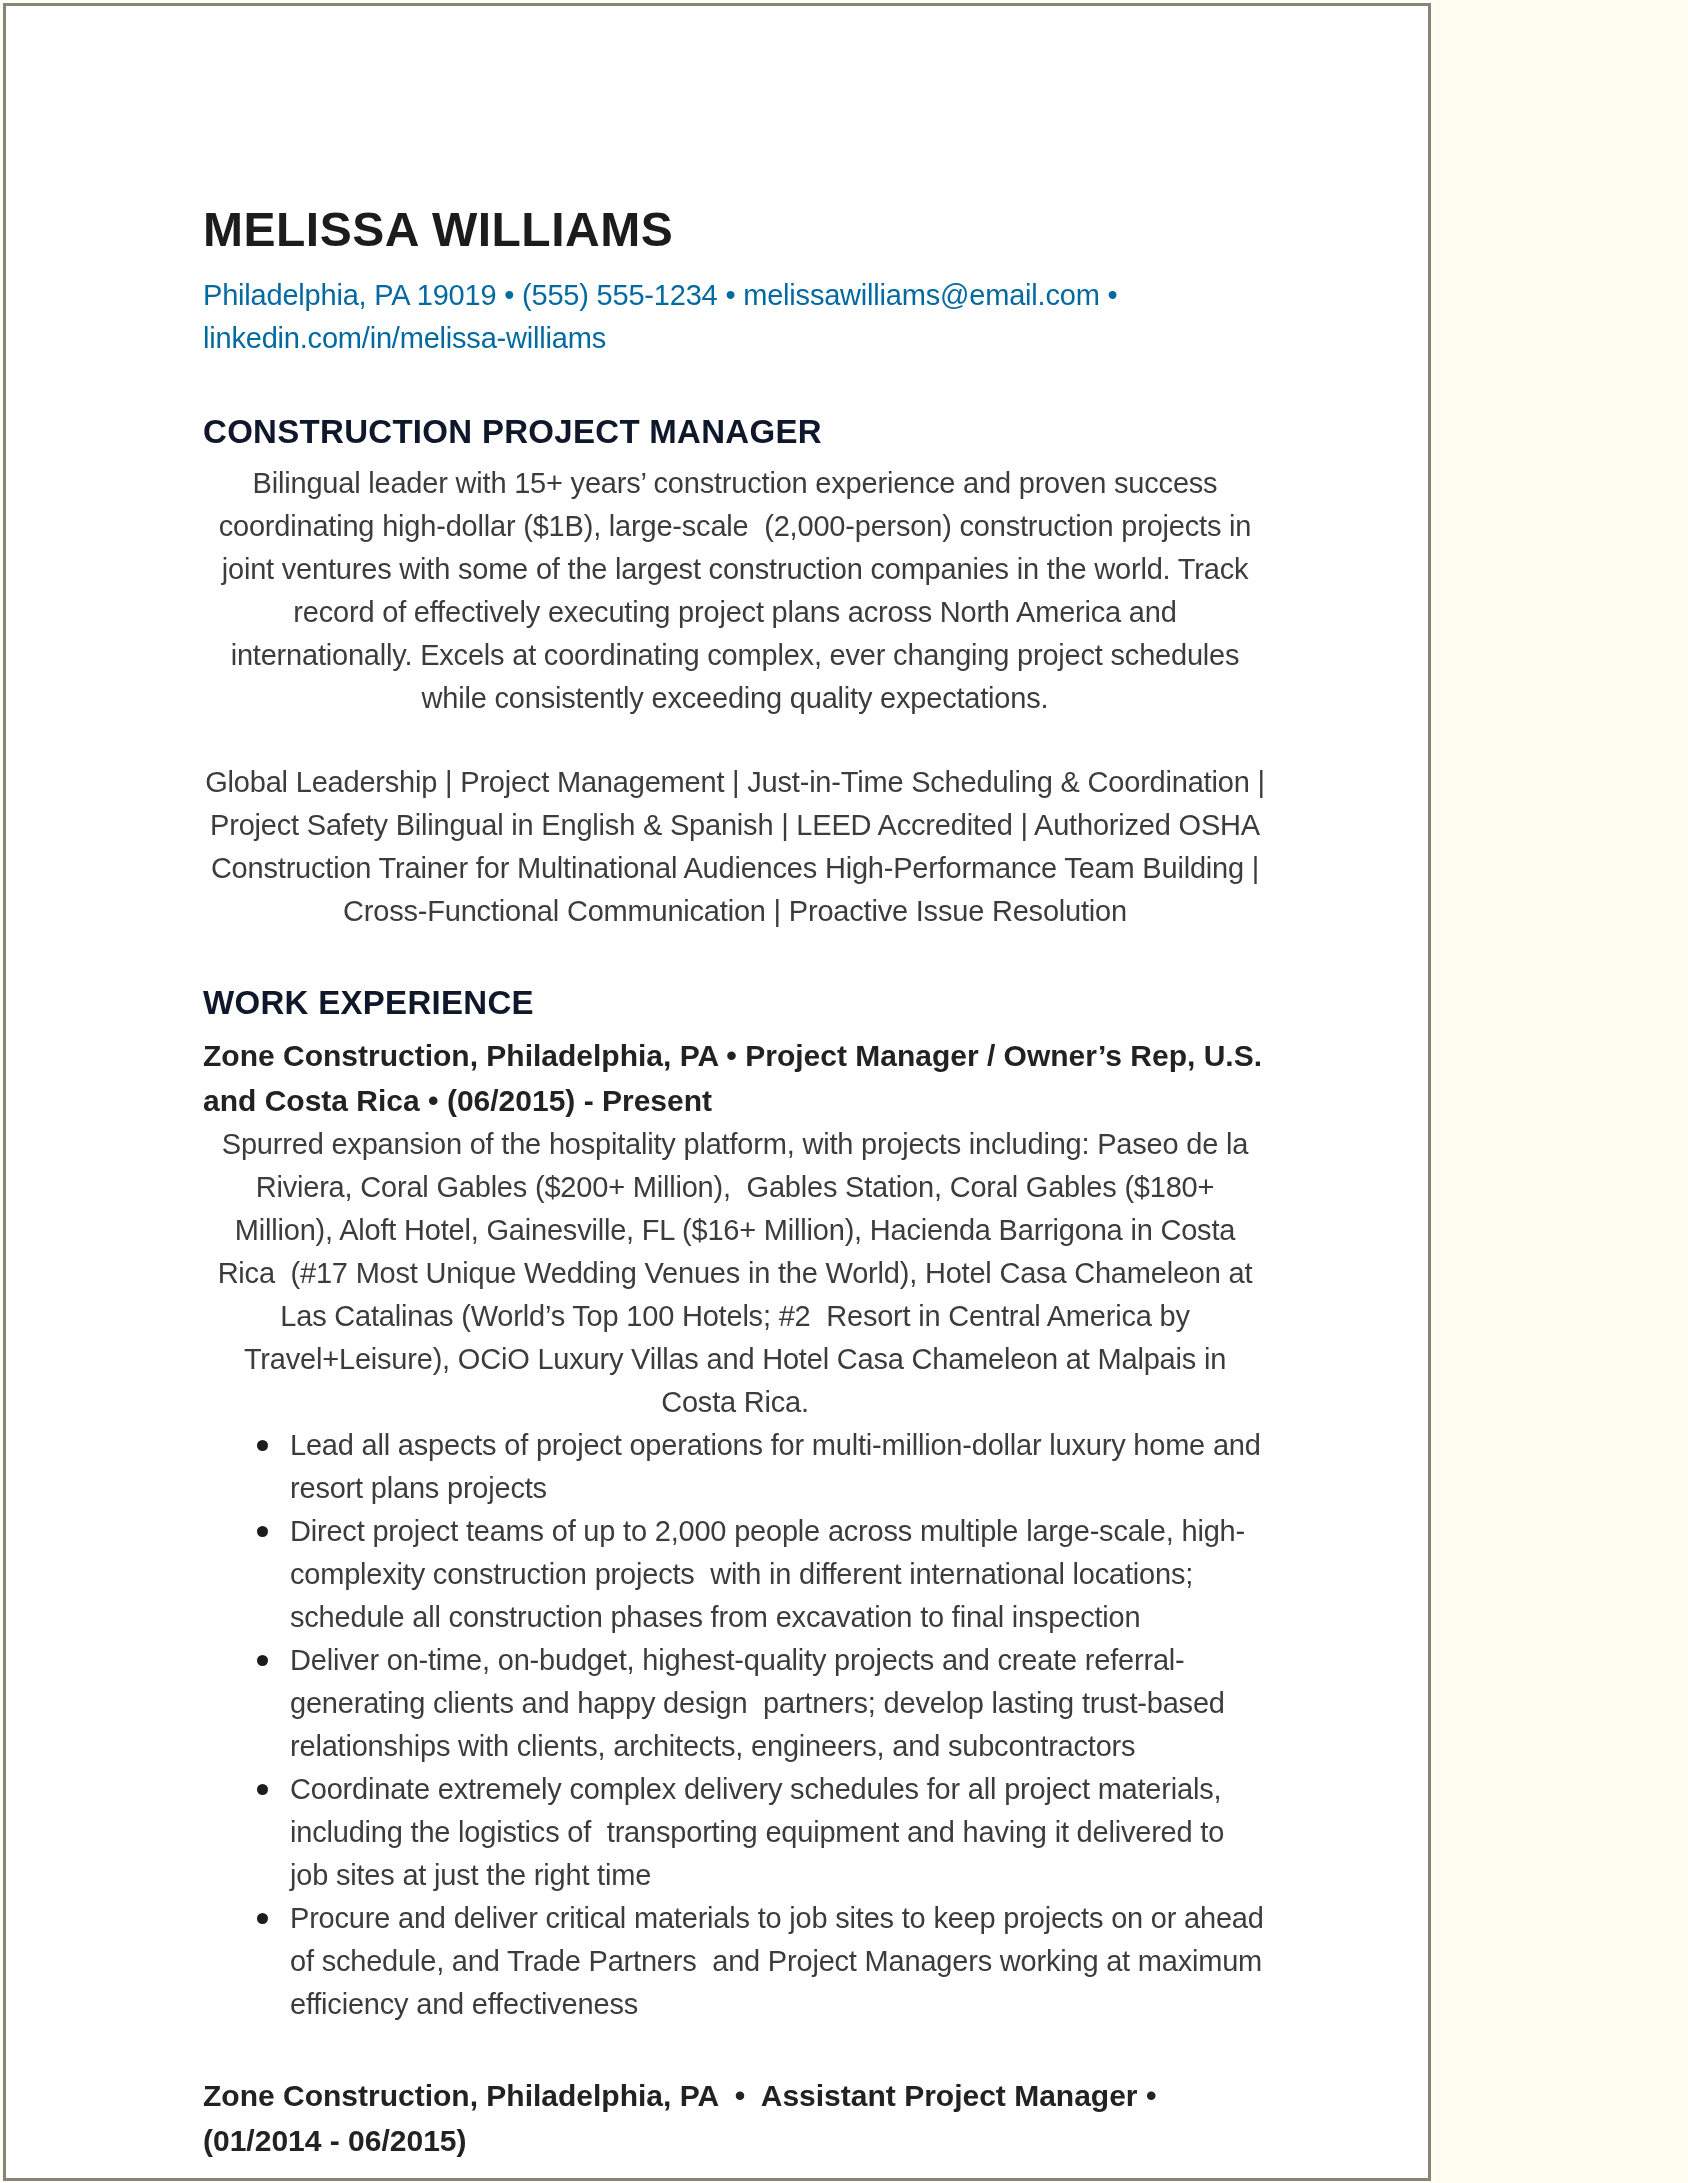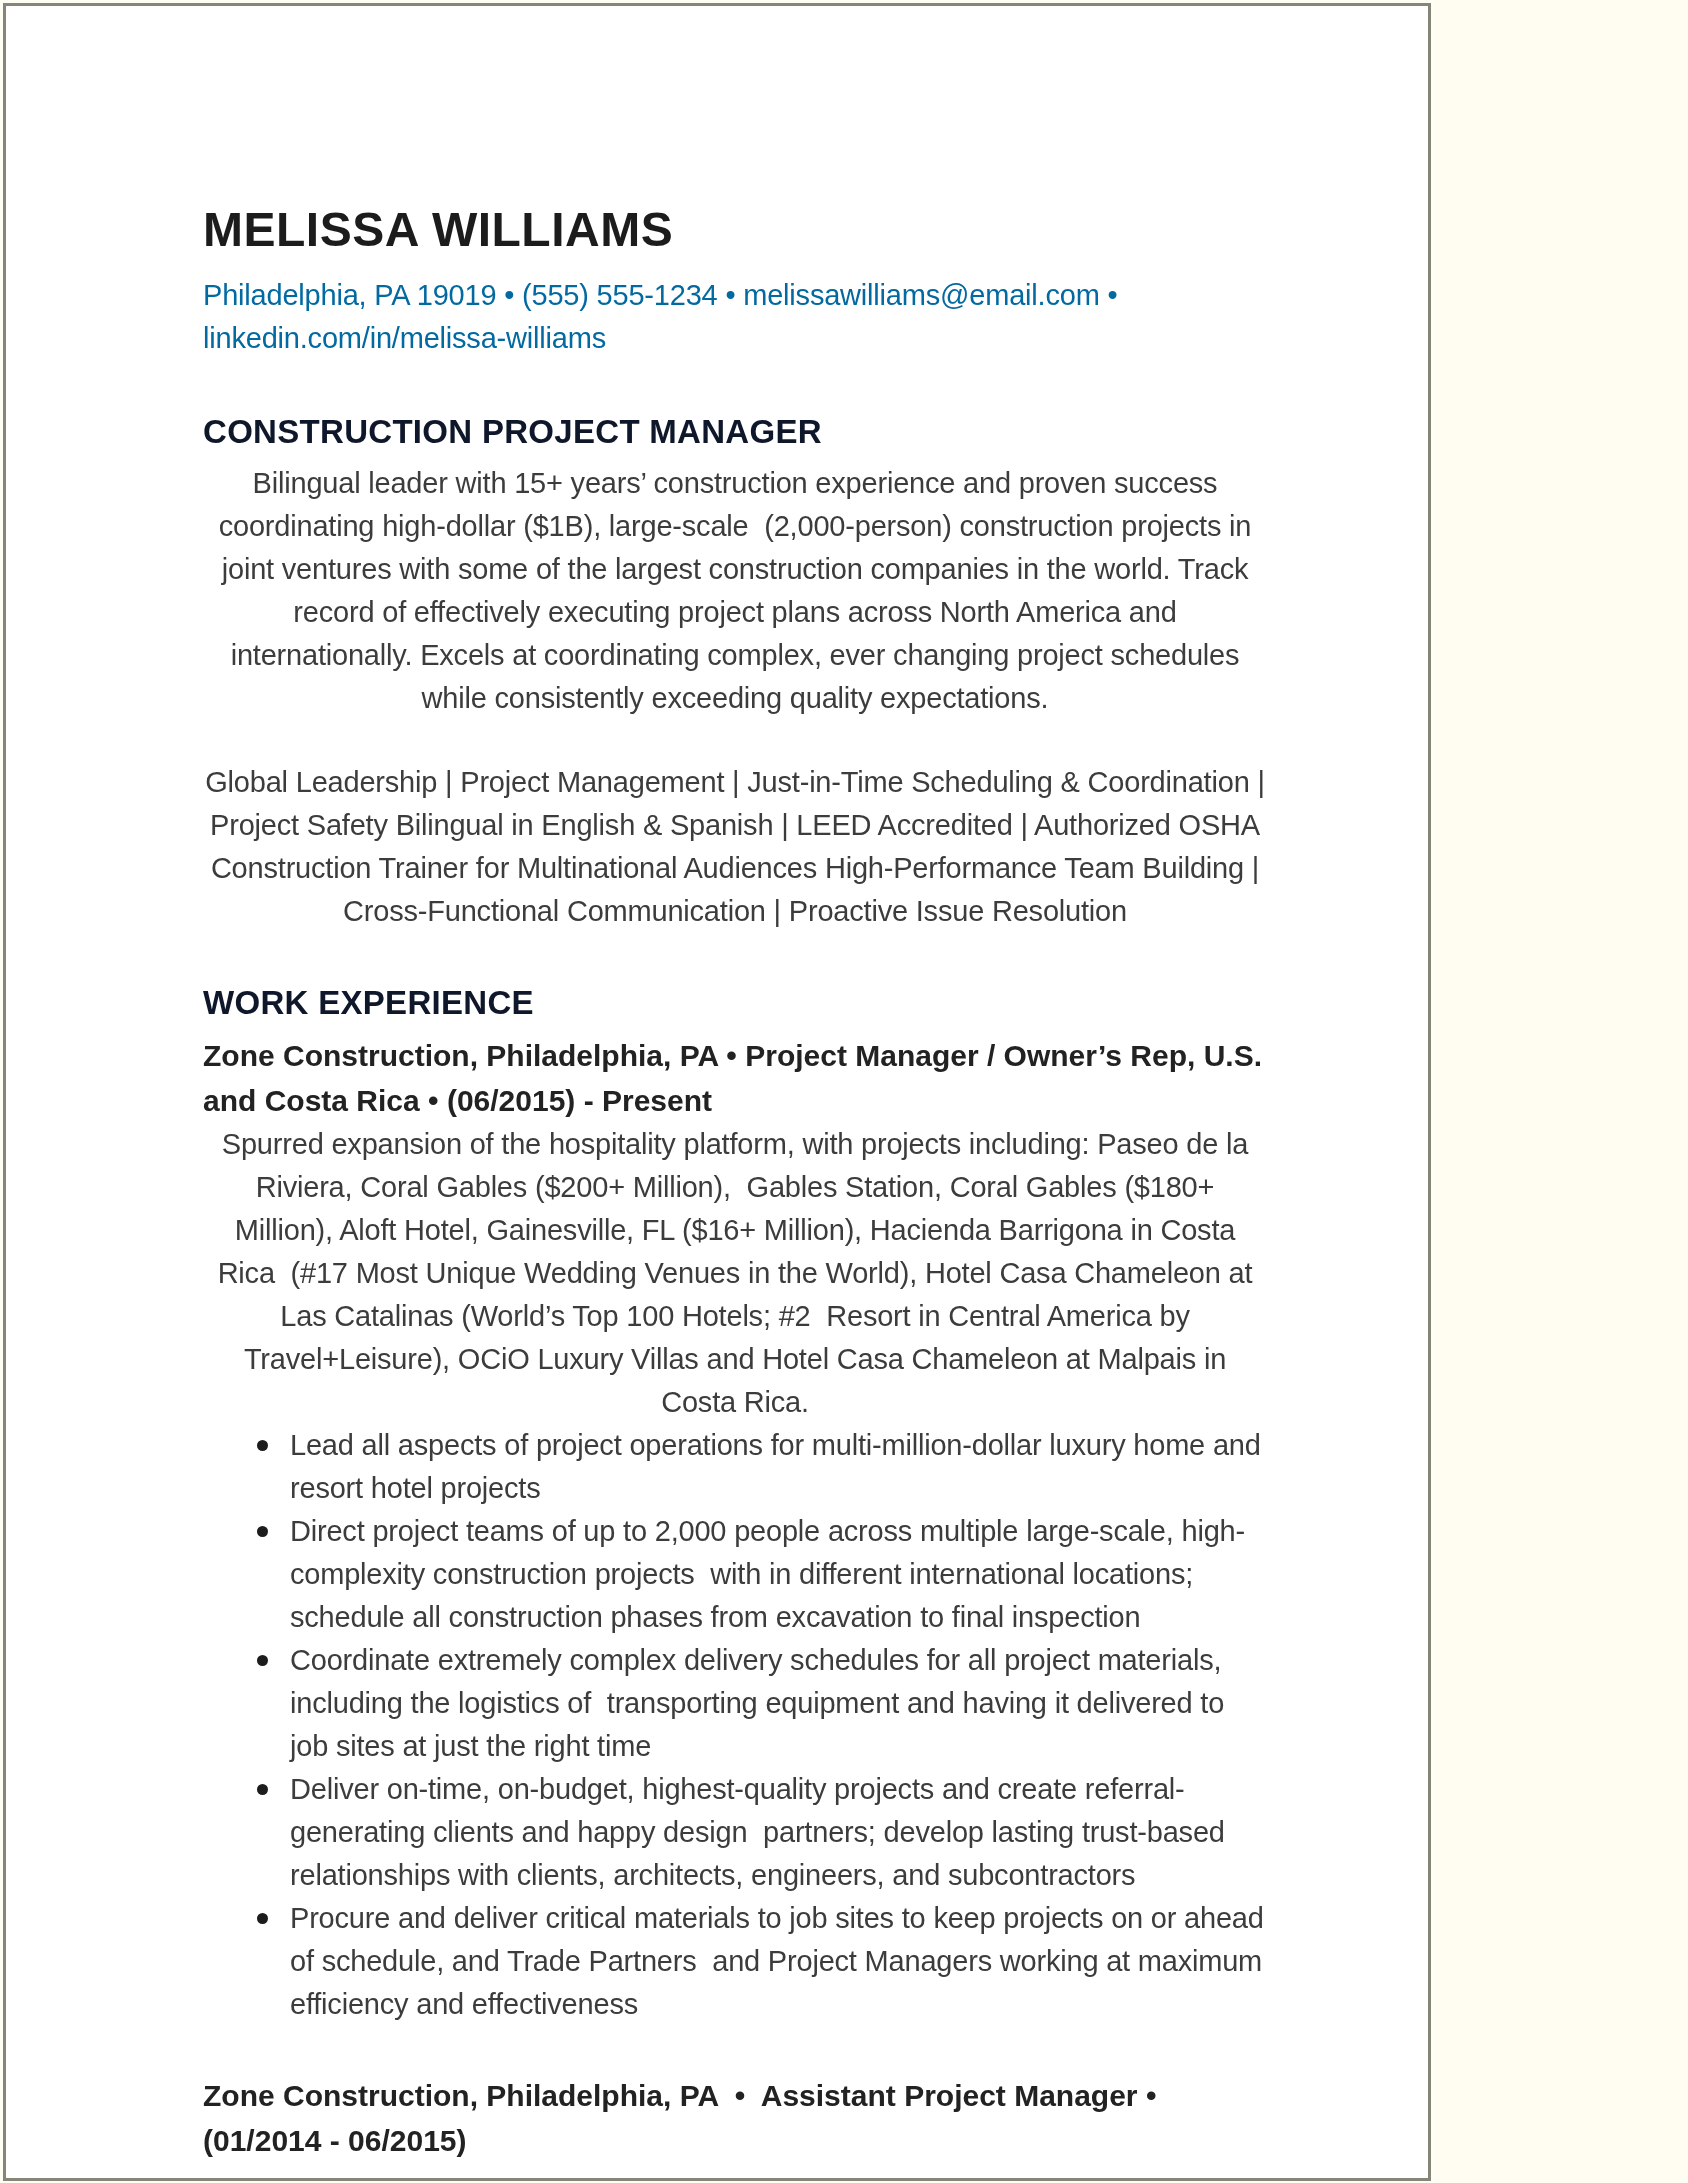--- a/index.html
+++ b/index.html
@@ -99,24 +99,24 @@
     <p class="body-text">Bilingual leader with 15+ years’ construction experience and proven success coordinating high-dollar ($1B), large-scale  (2,000-person) construction projects in joint ventures with some of the largest construction companies in the world. Track  record of effectively executing project plans across North America and internationally. Excels at coordinating complex, ever changing project schedules while consistently exceeding quality expectations.</p>
 
     <p class="body-text skills">Global Leadership | Project Management | Just-in-Time Scheduling &amp; Coordination | Project Safety Bilingual in English &amp; Spanish | LEED Accredited | Authorized OSHA Construction Trainer for Multinational Audiences High-Performance Team Building | Cross-Functional Communication | Proactive Issue Resolution</p>
 
     <h2 class="section-heading work">WORK EXPERIENCE</h2>
 
     <div class="job">
       <p class="job-title">Zone Construction, Philadelphia, PA • Project Manager / Owner’s Rep, U.S. and Costa Rica • (06/2015) - Present</p>
       <p class="body-text desc">Spurred expansion of the hospitality platform, with projects including: Paseo de la Riviera, Coral Gables ($200+ Million),  Gables Station, Coral Gables ($180+ Million), Aloft Hotel, Gainesville, FL ($16+ Million), Hacienda Barrigona in Costa Rica  (#17 Most Unique Wedding Venues in the World), Hotel Casa Chameleon at Las Catalinas (World’s Top 100 Hotels; #2  Resort in Central America by Travel+Leisure), OCiO Luxury Villas and Hotel Casa Chameleon at Malpais in Costa Rica.</p>
       <ul class="bullet-list">
-        <li>Lead all aspects of project operations for multi-million-dollar luxury home and resort hotel projects</li>
+        <li>Lead all aspects of project operations for multi-million-dollar luxury home and resort plans projects</li>
         <li>Direct project teams of up to 2,000 people across multiple large-scale, high-complexity construction projects  with in different international locations; schedule all construction phases from excavation to final inspection</li>
+        <li>Deliver on-time, on-budget, highest-quality projects and create referral-generating clients and happy design  partners; develop lasting trust-based relationships with clients, architects, engineers, and subcontractors</li>
         <li>Coordinate extremely complex delivery schedules for all project materials, including the logistics of  transporting equipment and having it delivered to job sites at just the right time</li>
-        <li>Deliver on-time, on-budget, highest-quality projects and create referral-generating clients and happy design  partners; develop lasting trust-based relationships with clients, architects, engineers, and subcontractors</li>
         <li>Procure and deliver critical materials to job sites to keep projects on or ahead of schedule, and Trade Partners  and Project Managers working at maximum efficiency and effectiveness</li>
       </ul>
     </div>
 
     <div class="job job2">
       <p class="job-title">Zone Construction, Philadelphia, PA  •  Assistant Project Manager • (01/2014 - 06/2015)</p>
     </div>
 
   </div>
 </div>

